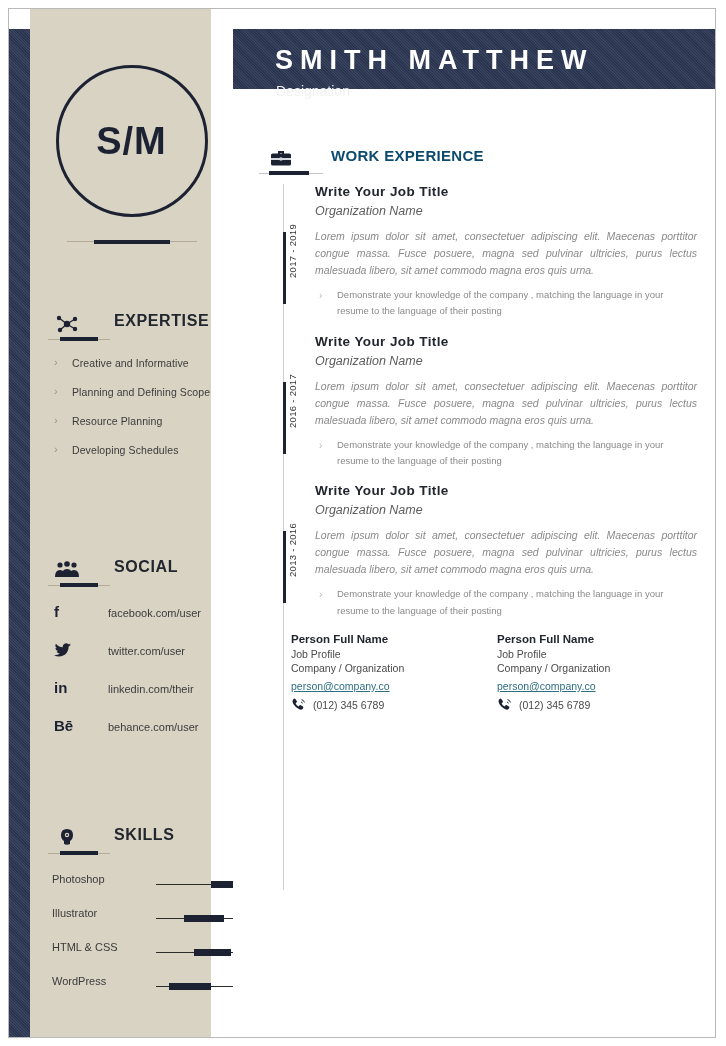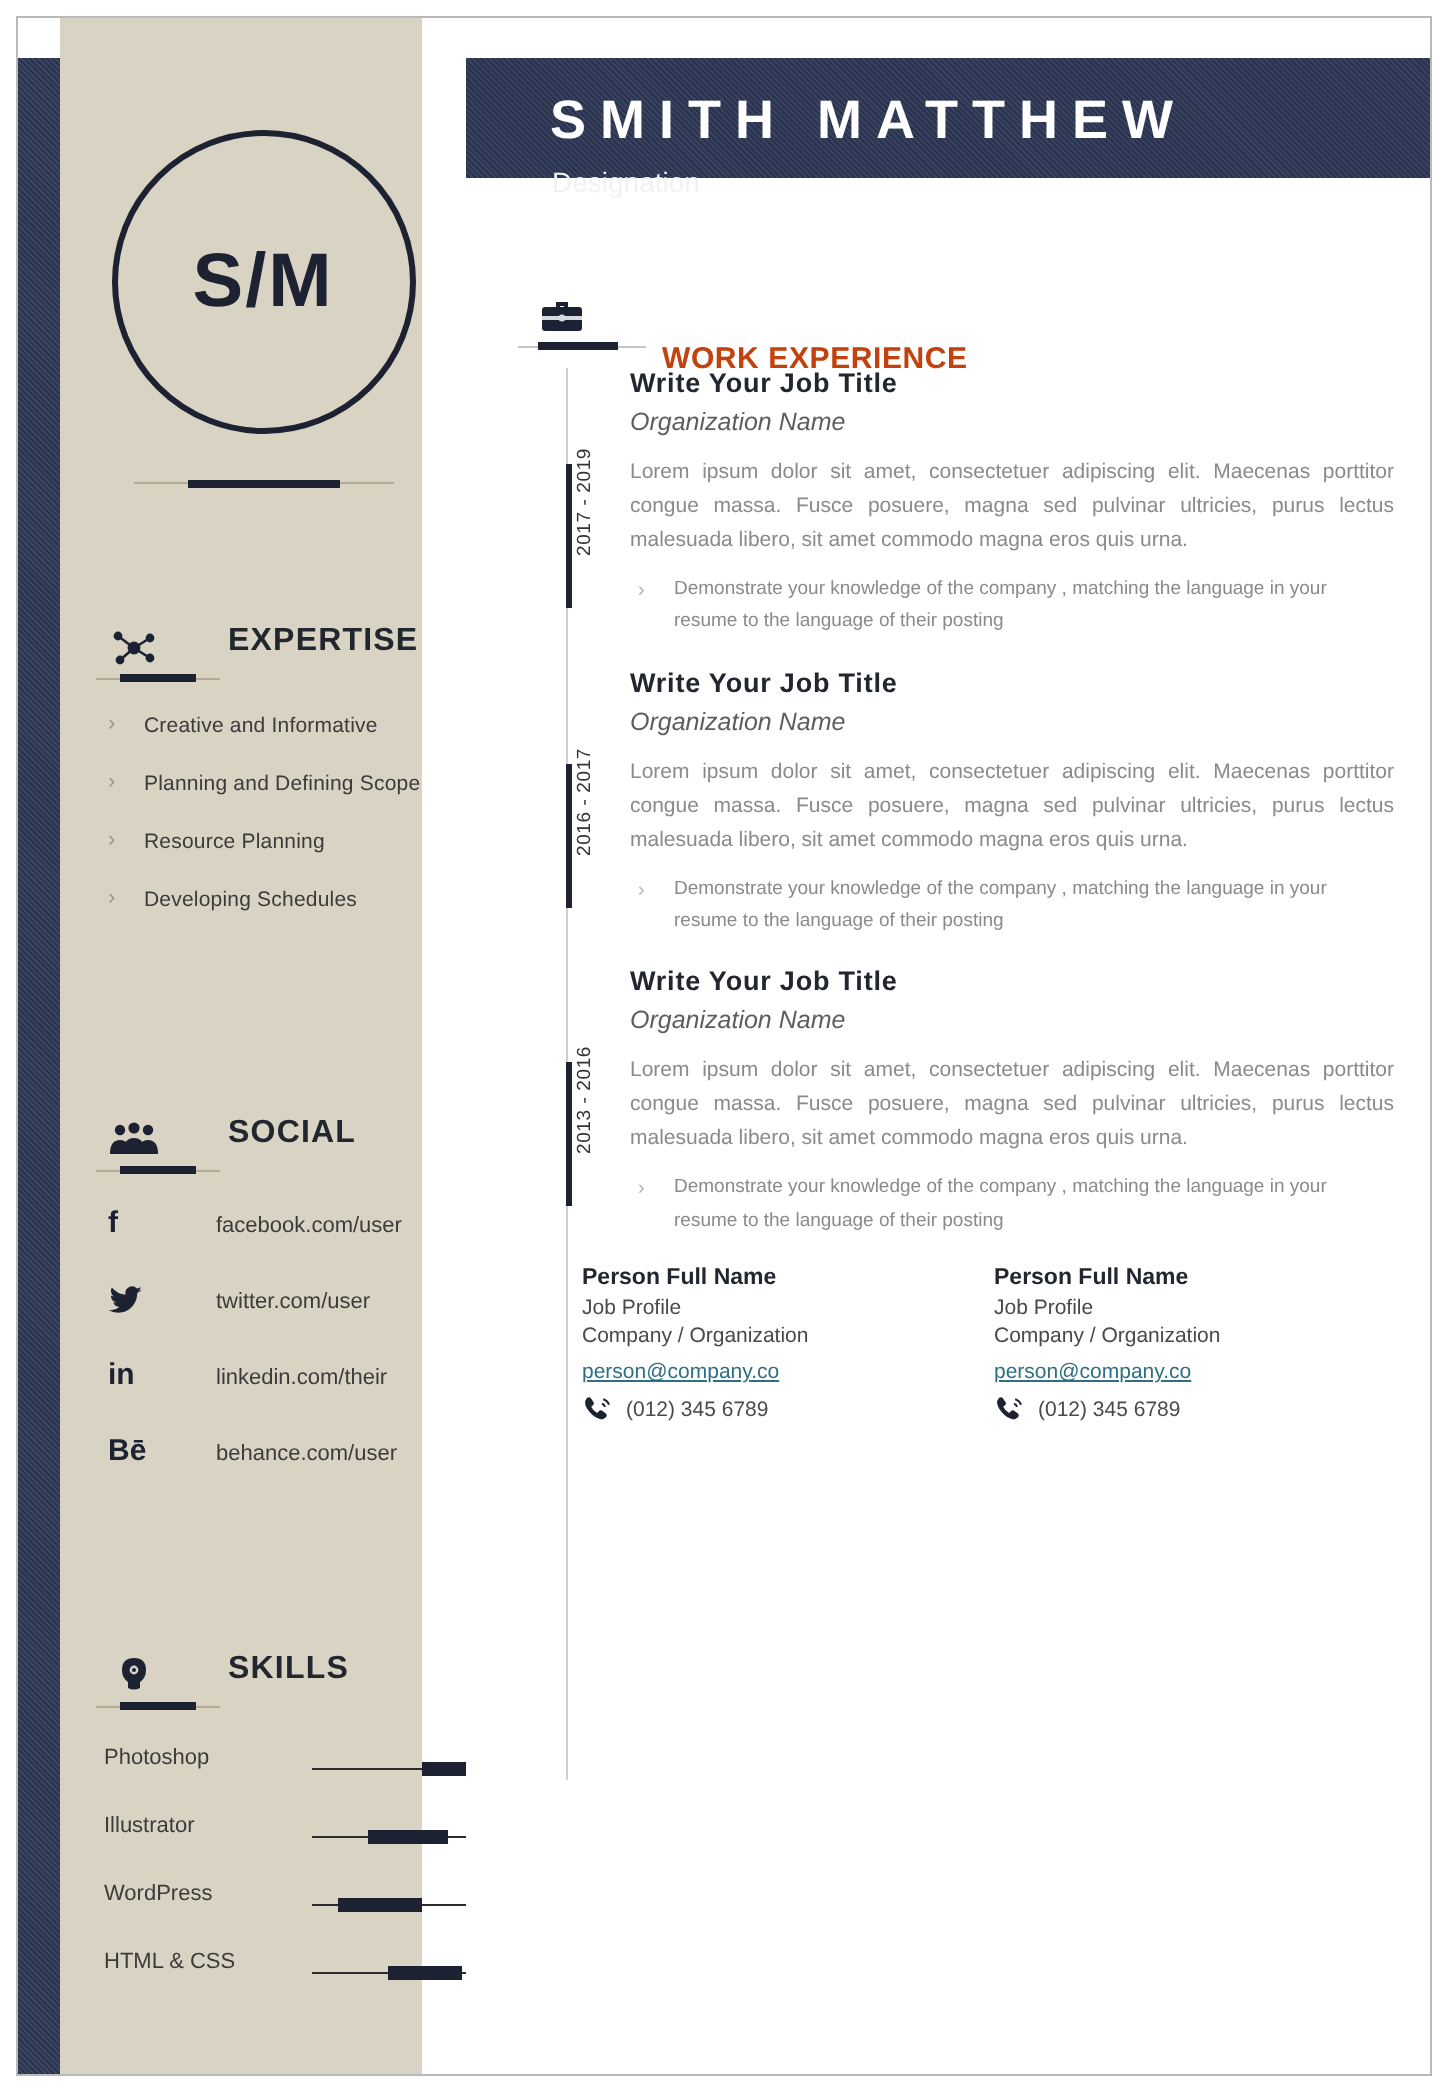--- a/index.html
+++ b/index.html
@@ -255,22 +255,21 @@
     left: 4px; top: 29px;
     width: 40px; height: 4px;
     background: #1d2233;
   }
   .main-sec-head .title {
     position: absolute;
     left: 66px; top: 5px;
     font-size: 15px;
     font-weight: bold;
     letter-spacing: .3px;
-    color: #c2410c;
-    margin-top: 24px;
+    color: #0c4a6e;
   }
 
   
   .timeline {
     position: relative;
     margin-left: 32px;
     width: 452px;
   }
   .timeline .spine {
     position: absolute;
@@ -312,20 +311,21 @@
     margin: 0 0 5px 0;
   }
   .job .org {
     font-size: 12.5px;
     font-style: italic;
     color: #5d5d5d;
     margin: 0 0 10px 0;
   }
   .job .body {
     font-size: 10.5px;
+    font-style: italic;
     color: #8a8a8a;
     line-height: 1.62;
     text-align: justify;
     margin: 0 0 8px 0;
     width: 382px;
   }
   .job .bullet {
     position: relative;
     padding-left: 22px;
     font-size: 9.5px;
@@ -504,32 +504,32 @@
 
         <div class="skill-row">
           <div class="sk-name">Illustrator</div>
           <div class="skill-track">
             <div class="line"></div>
             <div class="knob" style="left:30%;width:42%;"></div>
           </div>
         </div>
 
         <div class="skill-row">
+          <div class="sk-name">HTML &amp; CSS</div>
+          <div class="skill-track">
+            <div class="line"></div>
+            <div class="knob" style="left:40%;width:40%;"></div>
+          </div>
+        </div>
+
+        <div class="skill-row">
           <div class="sk-name">WordPress</div>
           <div class="skill-track">
             <div class="line"></div>
             <div class="knob" style="left:14%;width:45%;"></div>
-          </div>
-        </div>
-
-        <div class="skill-row">
-          <div class="sk-name">HTML &amp; CSS</div>
-          <div class="skill-track">
-            <div class="line"></div>
-            <div class="knob" style="left:40%;width:40%;"></div>
           </div>
         </div>
 
 
       </div>
     </div>
 
   </div>
 
   <div class="header">

